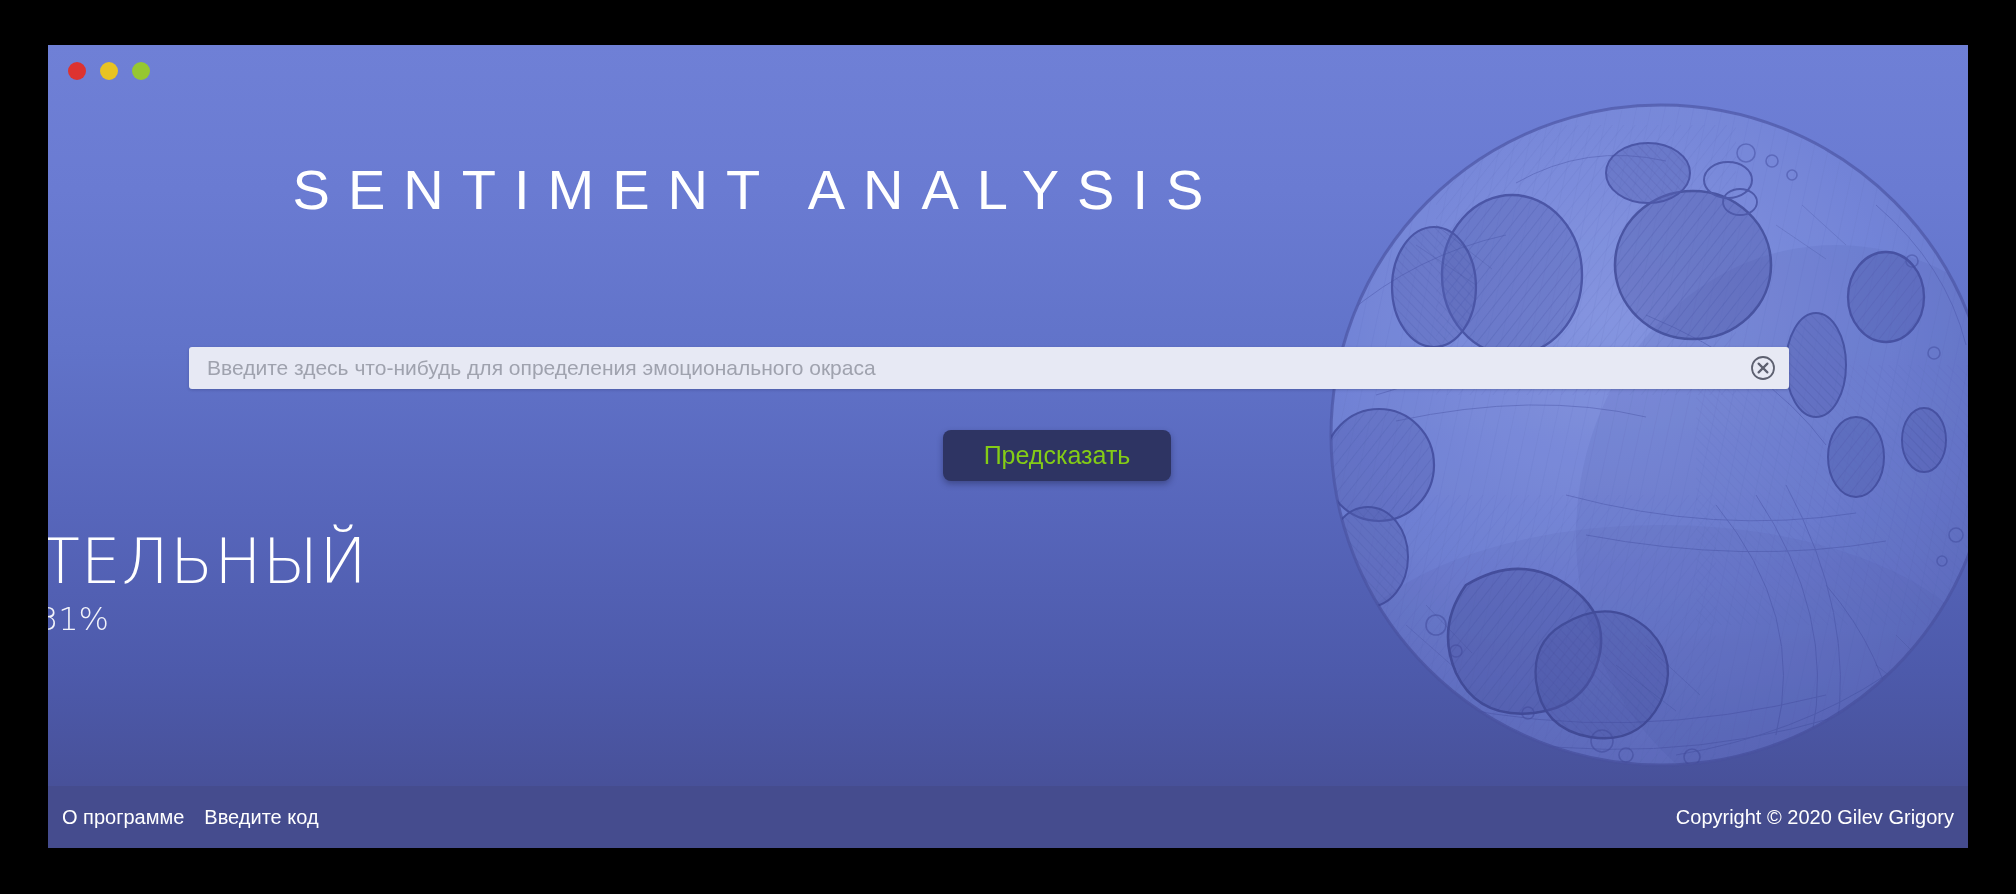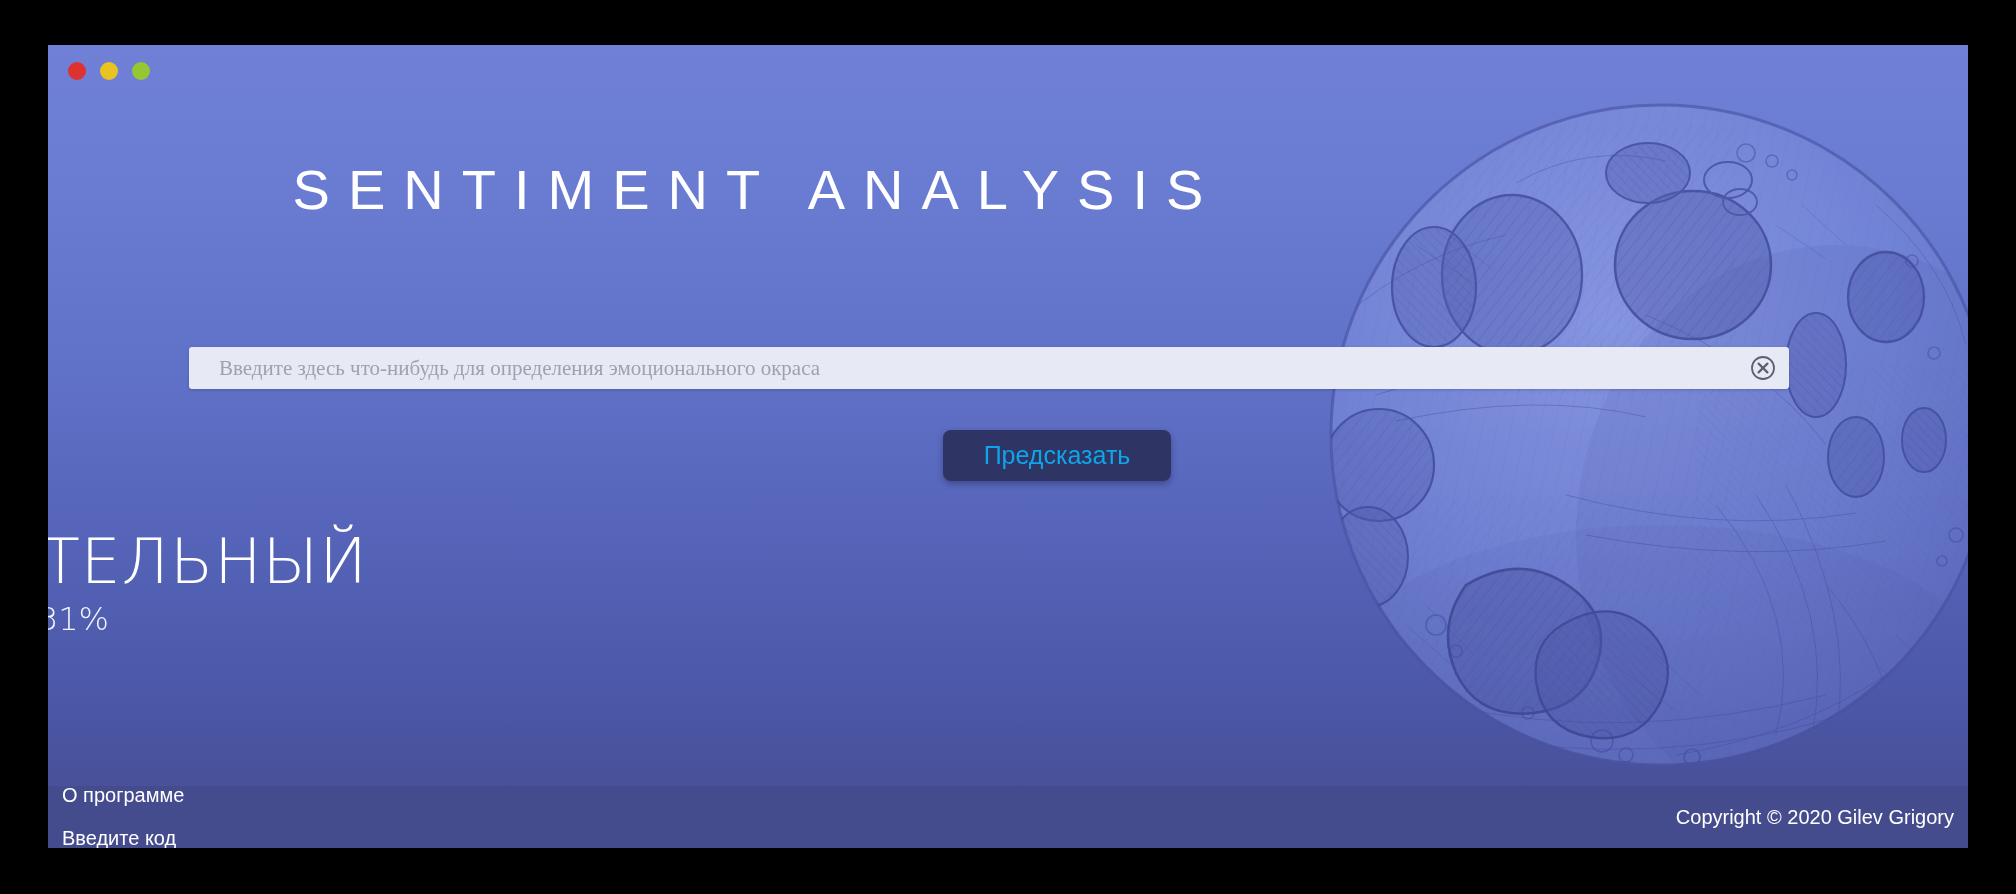--- a/index.html
+++ b/index.html
@@ -100,24 +100,24 @@
     box-shadow: 0 1px 3px rgba(20,24,60,.22);
     display: flex;
     align-items: center;
   }
   .search-input {
     flex: 1 1 auto;
     height: 100%;
     border: none;
     outline: none;
     background: transparent;
-    padding: 0 30px;
+    padding: 0 18px;
     font-size: 21px;
     color: #3c4156;
-    font-family: Liberation Serif, serif;
+    font-family: Liberation Sans, sans-serif;
   }
   .search-input::placeholder { color: #9fa2ae; opacity: 1; }
 
   .clear-icon {
     flex: 0 0 auto;
     width: 52px;
     height: 42px;
     display: flex;
     align-items: center;
     justify-content: center;
@@ -125,21 +125,21 @@
   }
   .clear-icon svg { display: block; }
 
   .predict-button {
     position: absolute;
     left: 895px;
     top: 385px;
     width: 228px;
     height: 51px;
     background: #2e3463;
-    color: #0ea5e9;
+    color: #84cc16;
     border: none;
     border-radius: 8px;
     font-size: 25px;
     font-family: "Liberation Sans", sans-serif;
     cursor: pointer;
     box-shadow: 0 3px 6px rgba(15,18,45,.35);
   }
 
   .result-block {
     position: absolute;
@@ -178,21 +178,21 @@
     bottom: 0;
     width: 100%;
     height: 62px;
     display: flex;
     align-items: center;
     justify-content: space-between;
     padding: 0 14px 0 14px;
     background: #454c8e;
     z-index: 7;
   }
-  .footer-links { display: flex; gap: 20px; flex-direction: column; }
+  .footer-links { display: flex; gap: 20px; }
   .footer-link {
     color: #ffffff;
     font-size: 20px;
     text-decoration: none;
     cursor: pointer;
     font-family: "Liberation Sans", sans-serif;
   }
   .footer-copy {
     color: #ffffff;
     font-size: 20px;

